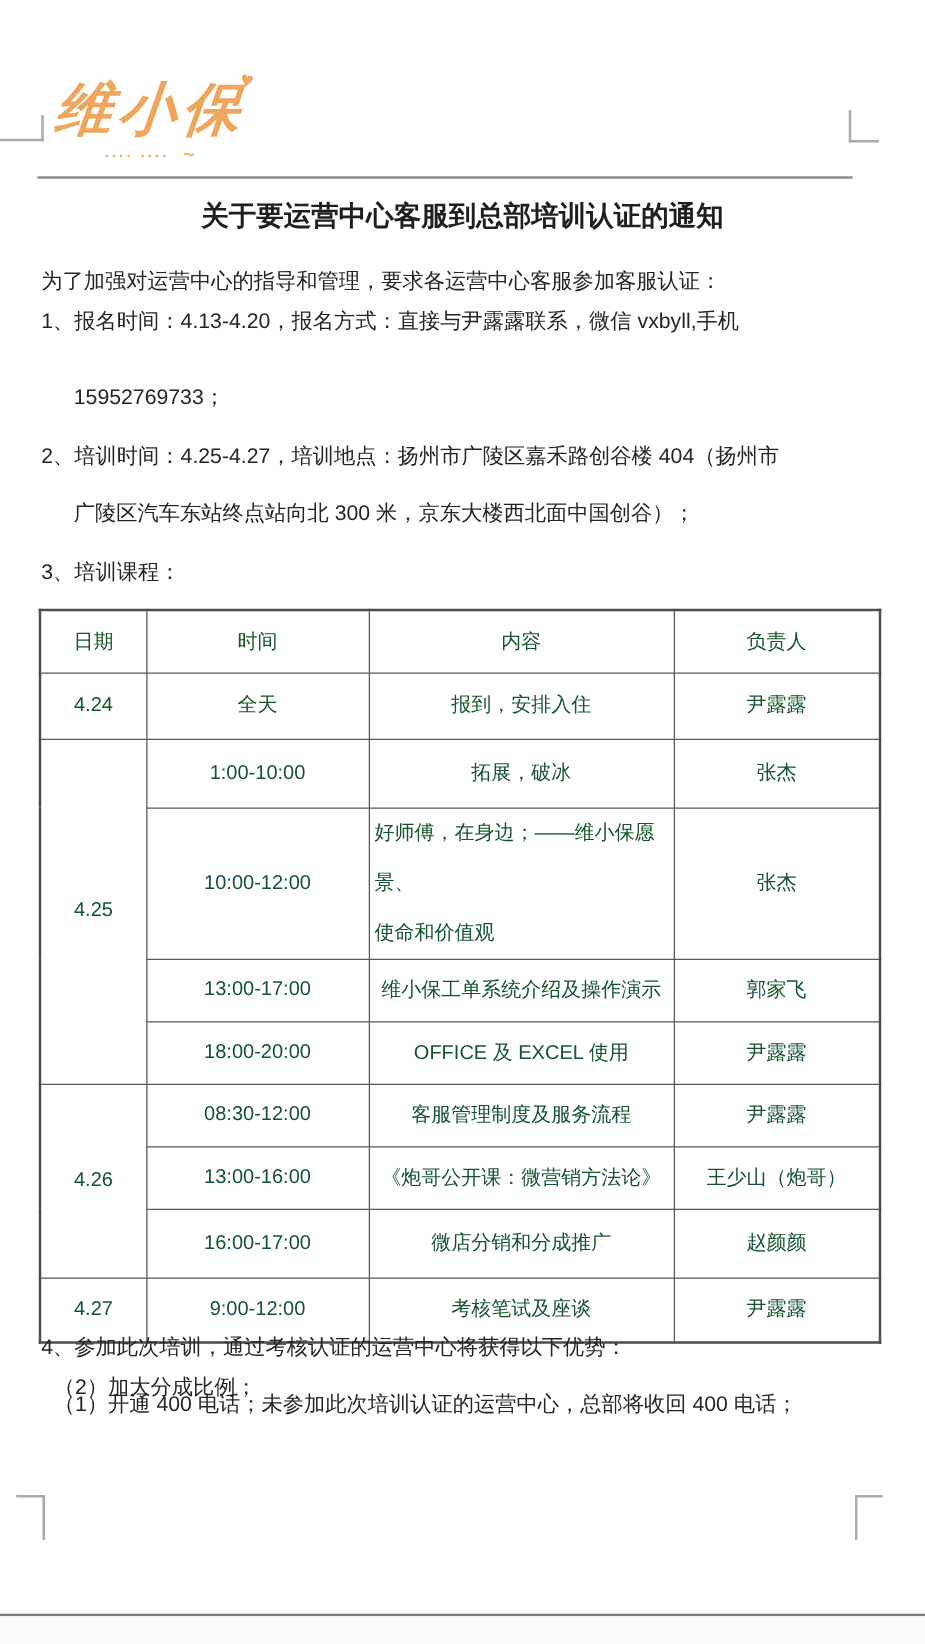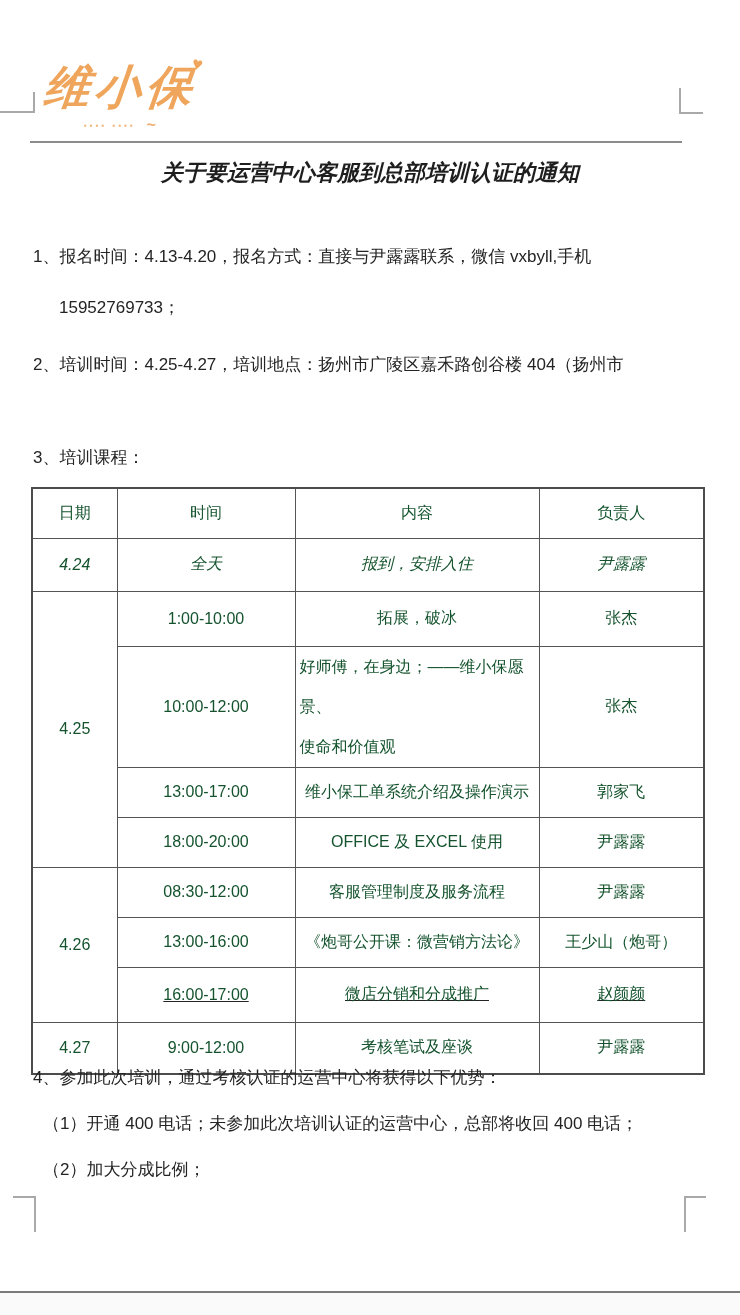--- a/index.html
+++ b/index.html
@@ -21,45 +21,45 @@
     letter-spacing:5px;color:#EFA65C;transform:skewX(-6deg);line-height:1.1;
   }
   .logo-heart{position:absolute;left:148px;top:-8px;font-size:18px;color:#EFA65C;transform:rotate(12deg);font-style:normal;}
   .logo-tagline{margin-top:1px;padding-left:40px;color:#F0B277;white-space:nowrap;}
   .tagline-marks{font-size:8px;letter-spacing:3px;filter:blur(0.6px);}
   .tagline-swoosh{font-size:16px;font-weight:700;position:relative;top:2px;left:6px;}
   
   .divider{position:absolute;left:30px;top:141px;width:652px;height:2px;background:#8c8c8c;}
   
   .doc-title{position:absolute;left:0;top:155px;width:740px;height:36px;line-height:36px;
-    text-align:center;font-size:22px;font-weight:700;color:#1e1e1e;font-style:italic;}
+    text-align:center;font-size:22px;font-weight:700;color:#1e1e1e;}
   
   .p-line{position:absolute;left:33px;width:676px;height:46px;line-height:46px;font-size:17px;white-space:nowrap;}
   .p-cont{padding-left:26px;}
   .p-indent{padding-left:10px;}
   .pos-intro{top:202px;}
   .pos-i1l1{top:234px;}
-  .pos-i1l2{top:285px;}
+  .pos-i1l2{top:295px;}
   .pos-i2l1{top:342px;}
   .pos-i2l2{top:388px;}
   .pos-i3{top:435px;}
   .pos-o4{top:1055px;}
   .pos-op1{top:1101px;}
-  .pos-op2{top:1147px;}
+  .pos-op2{top:1087px;}
   
   .tbl-wrap{position:absolute;left:31px;top:487px;}
   table.schedule{border-collapse:collapse;border:2px solid #4c4c4c;table-layout:fixed;}
   table.schedule th,table.schedule td{
     border:1px solid #555555;text-align:center;vertical-align:middle;
     font-size:16px;font-weight:400;color:#14532d;padding:0 4px;overflow:hidden;
   }
   col.c-date{width:85px;}col.c-time{width:178px;}col.c-content{width:244px;}col.c-owner{width:165px;}
-  tr.rh-head{height:50px;}tr.rh-r1{height:53px;font-style:italic;}tr.rh-r2{height:55px;}tr.rh-r3{height:100px;}
+  tr.rh-head{height:50px;}tr.rh-r1{height:53px;}tr.rh-r2{height:55px;}tr.rh-r3{height:100px;}
   tr.rh-r4{height:50px;margin-top:46px;}tr.rh-r5{height:50px;}tr.rh-r6{height:50px;}tr.rh-r7{height:50px;}
-  tr.rh-r8{height:55px;text-decoration:underline;}tr.rh-r9{height:52px;margin-left:29px;}
+  tr.rh-r8{height:55px;}tr.rh-r9{height:52px;margin-left:29px;}
   .cell-line1{display:block;text-align:left;line-height:40px;}
   .cell-line2{display:block;text-align:left;line-height:40px;}
   
   .bottom-line{position:absolute;left:0;top:1291px;width:740px;height:2px;background:#7a7a7a;}
   .bottom-band{position:absolute;left:0;top:1293px;width:740px;height:22px;background:#fafafa;}
 </style>
 </head>
 <body>
 
 <div class="page">
@@ -75,25 +75,27 @@
     <div class="logo-tagline">
       <span class="tagline-marks">▪▪▪▪ ▪▪▪▪</span>
       <span class="tagline-swoosh">~</span>
     </div>
   </div>
 
   <div class="divider"></div>
 
   <div class="doc-title">关于要运营中心客服到总部培训认证的通知</div>
 
+  <div class="p-line pos-intro">为了加强对运营中心的指导和管理，要求各运营中心客服参加客服认证：</div>
 
   <div class="p-line pos-i1l1">1、报名时间：4.13-4.20，报名方式：直接与尹露露联系，微信 vxbyll,手机</div>
   <div class="p-line p-cont pos-i1l2">15952769733；</div>
 
   <div class="p-line pos-i2l1">2、培训时间：4.25-4.27，培训地点：扬州市广陵区嘉禾路创谷楼 404（扬州市</div>
+  <div class="p-line p-cont pos-i2l2">广陵区汽车东站终点站向北 300 米，京东大楼西北面中国创谷）；</div>
 
   <div class="p-line pos-i3">3、培训课程：</div>
 
   <div class="tbl-wrap">
     <table class="schedule">
       <colgroup>
           <col class="c-date">
           <col class="c-time">
           <col class="c-content">
           <col class="c-owner">

